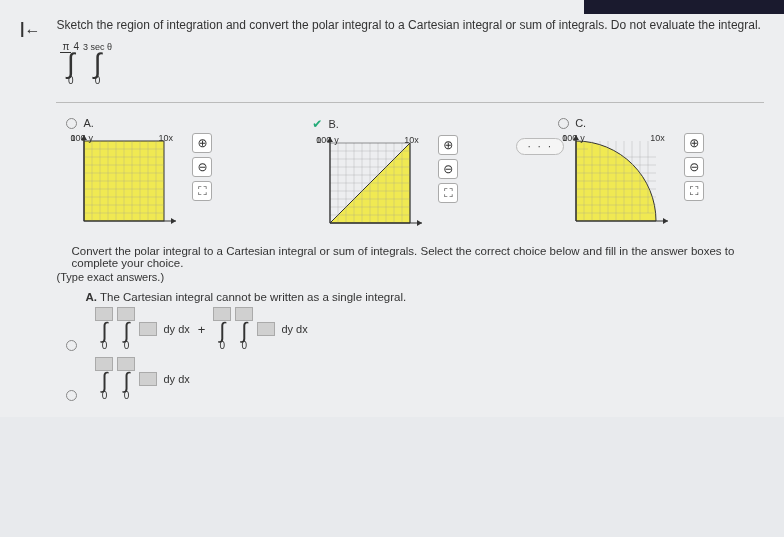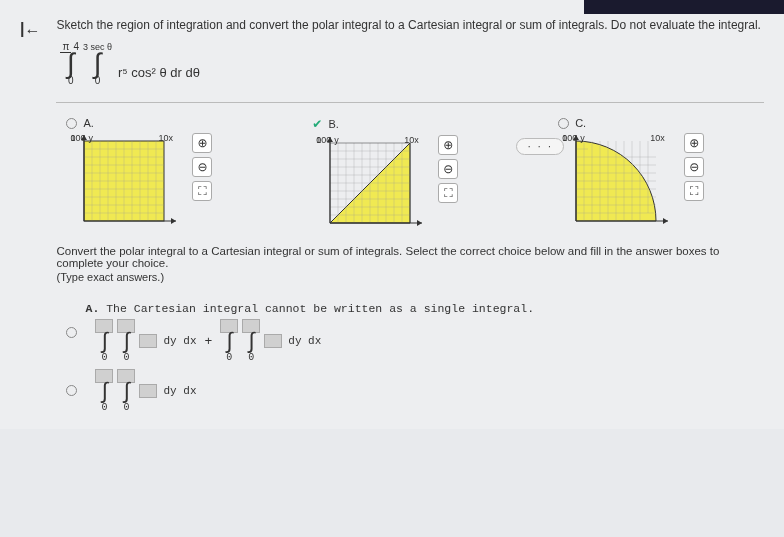--- a/index.html
+++ b/index.html
@@ -25,23 +25,23 @@
 .choices-row { display: flex; gap: 40px; margin-bottom: 10px; padding-left: 10px; }
 .choice { flex: 1; position: relative; }
 .choice-head { display: flex; align-items: center; gap: 6px; margin-bottom: 4px; font-size: 11px; }
 .radio { width: 11px; height: 11px; border: 1px solid #888; border-radius: 50%; display: inline-block; }
 .check { color: #2a7; font-size: 12px; }
 .graph-area { display: flex; align-items: flex-start; gap: 6px; }
 .graph-box { width: 120px; height: 100px; position: relative; }
 .tool-col { display: flex; flex-direction: column; gap: 4px; }
 .tool-btn { width: 20px; height: 20px; border: 1px solid #aaa; border-radius: 3px; background: #fff; display: flex; align-items: center; justify-content: center; font-size: 12px; cursor: pointer; }
 .convert-section { margin-top: 8px; }
-.convert-prompt { font-size: 11.5px; margin-bottom: 2px; }
-.hint { font-size: 11px; margin-bottom: 19px; }
-.ans-choice { display: flex; align-items: center; gap: 8px; margin-bottom: 6px; padding-left: 10px; font-family: Liberation Mono, monospace; }
+.convert-prompt { font-size: 11.5px; margin-bottom: 2px; margin-left: 15px; }
+.hint { font-size: 11px; margin-bottom: 8px; }
+.ans-choice { display: flex; align-items: flex-end; gap: 8px; margin-bottom: 6px; padding-left: 10px; }
 .ans-body { flex: 1; }
 .ans-label { font-size: 11.5px; margin-bottom: 4px; }
 .expr-row { display: flex; align-items: center; gap: 4px; padding-left: 10px; }
 .input-box { width: 18px; height: 14px; background: #d0d0d0; border: 1px solid #aaa; display: inline-block; }
 .plus { font-size: 13px; padding: 0 4px; }
 .axis-label { font-size: 9px; position: absolute; }
 </style>
 </head>
 <body>
 
@@ -58,21 +58,20 @@
           <div class="int-col">
             <span class="frac"><span class="num">π</span><span class="den">4</span></span>
             <span class="int-sym">∫</span>
             <span>0</span>
           </div>
           <div class="int-col">
             <span style="font-size:9px">3 sec θ</span>
             <span class="int-sym">∫</span>
             <span>0</span>
           </div>
-          <div class="int-body">r⁵ cos² θ dr dθ</div>
         </div>
       </div>
 
       <hr class="sep">
       <div class="dots-btn">· · ·</div>
 
 
       <div class="choices-row">
 
         <div class="choice">

